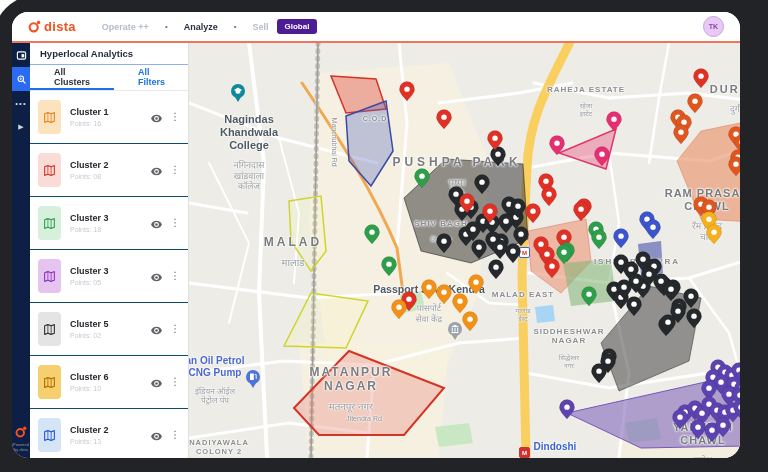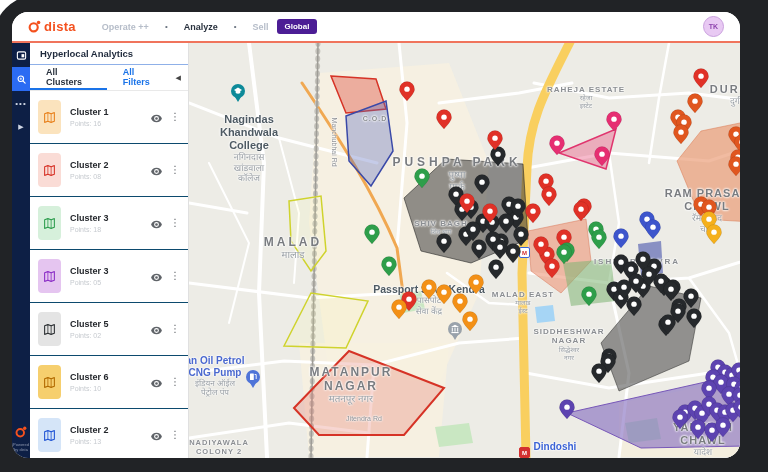--- a/index.html
+++ b/index.html
@@ -32,41 +32,41 @@
   .rail-dots{color:#cfd6e4;font-size:8px;letter-spacing:1px;}
   .rail-arrow{color:#cfd6e4;font-size:7px;}
   .rail-footer{position:absolute;bottom:6px;left:0;width:18px;text-align:center;}
   .rail-footer svg{width:12px;height:12px;}
   .rail-footer-text{font-size:4px;color:#8d97ad;line-height:1.3;}
   
   .panel{width:158px;flex:none;border-right:1px solid #e0e0e0;display:flex;flex-direction:column;background:#fff;}
   .panel-title{height:21px;line-height:21px;padding-left:10px;font-size:9.5px;font-weight:bold;
     color:#1f2a3c;border-bottom:1px solid #8fb0e8;}
   .tabs{height:25px;display:flex;align-items:stretch;border-bottom:1px solid #e9e9e9;font-size:9px;}
-  .tab{display:flex;align-items:center;padding:0 16px;font-weight:bold;color:#8a9099;
+  .tab{display:flex;align-items:center;padding:0 24px;font-weight:bold;color:#8a9099;
     border-bottom:2px solid transparent;cursor:pointer;}
   .tab.active{color:#28313d;border-bottom-color:#1a73e8;}
   .tab.blue{color:#1a73e8;}
   .tab-collapse{margin-left:auto;display:flex;align-items:center;padding-right:7px;color:#444;font-size:7px;}
   .cluster-list{flex:1;overflow:hidden;}
   .cluster-item{height:52px;display:flex;align-items:center;padding:0 8px;border-bottom:1px solid #0c4a6e;background:#fff;}
   .cicon{width:23px;height:34px;border-radius:4px;display:flex;align-items:center;justify-content:center;margin-right:9px;flex:none;}
   .cicon svg{width:13px;height:13px;}
   .cmeta{flex:1;min-width:0;}
   .cname{font-size:9px;font-weight:bold;color:#23262b;}
   .cpts{font-size:7px;color:#c6cacf;margin-top:3px;}
   .ceye{width:13px;height:13px;color:#5f6368;flex:none;cursor:pointer;}
   .ceye svg{width:13px;height:13px;}
   .ckebab{color:#5f6368;font-size:10px;margin-left:7px;cursor:pointer;line-height:1;}
   
   .map{flex:1;position:relative;background:#edece6;overflow:hidden;}
   .map svg.layer{position:absolute;left:0;top:0;}
   .lbl{position:absolute;transform:translateX(-50%);text-align:center;white-space:nowrap;line-height:1.18;
     text-shadow:0 0 2px #fff,0 0 2px #fff,0 0 3px #fff;pointer-events:none;}
-  .lbl .hi{display:block;font-weight:normal;letter-spacing:0;color:#9aa0a6;font-size:.82em;}
+  .lbl .hi{display:block;font-weight:normal;letter-spacing:0;color:#9aa0a6;font-size:.82em;margin-top:8px;}
   .lbl.area{color:#797c80;font-weight:bold;}
   .lbl.areaSm{color:#8b8e92;font-weight:bold;}
   .lbl.poi{color:#4e5a63;font-weight:bold;}
   .lbl.poiBlue{color:#4a68cf;font-weight:bold;}
   .lbl.road{color:#8f9297;font-weight:normal;}
   .lbl.metro{color:#3b63d6;font-weight:bold;}
   .lbl.roadV{transform:translateX(-50%) rotate(90deg);transform-origin:center;color:#8f9297;}
   .metro-box{position:absolute;width:9px;height:9px;border-radius:2px;font-size:6px;font-weight:bold;
     display:flex;align-items:center;justify-content:center;}
 </style>

